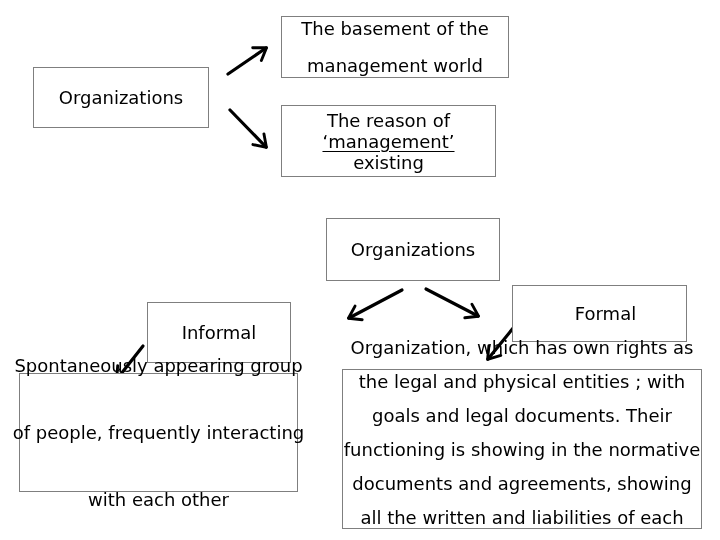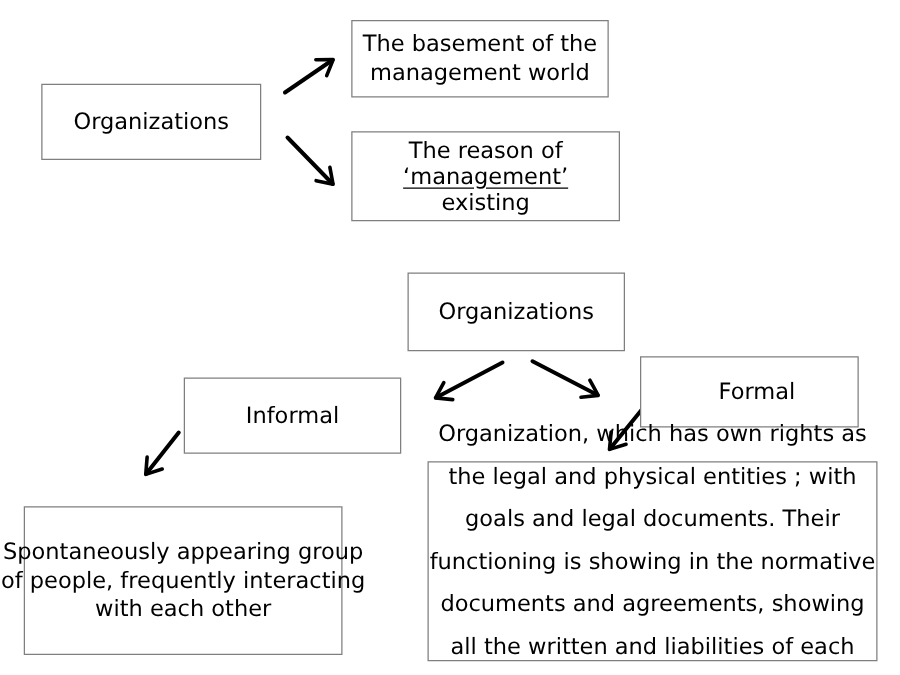--- a/index.html
+++ b/index.html
@@ -20,26 +20,26 @@
     display: flex;
     flex-direction: column;
     align-items: center;
     justify-content: center;
     text-align: center;
     font-size: 18px;
     line-height: 23px;
   }
   .box .line { white-space: nowrap; }
   .b-org-top   { left: 33px;  top: 67px;  width: 176px; height: 61px; }
-  .b-basement  { left: 281px; top: 16px;  width: 206px; height: 62px; }
+  .b-basement  { left: 281px; top: 16px;  width: 228px; height: 62px; justify-content: space-between; }
   .b-reason    { left: 281px; top: 105px; width: 215px; height: 72px; line-height: 21px; }
   .b-org-mid   { left: 326px; top: 218px; width: 174px; height: 63px; }
-  .b-informal  { left: 147px; top: 302px; width: 174px; height: 61px; }
+  .b-informal  { left: 147px; top: 302px; width: 144px; height: 61px; }
   .b-formal    { left: 512px; top: 285px; width: 175px; height: 57px; padding-left: 12px; }
-  .b-spont     { left: 19px;  top: 405px; width: 255px; height: 119px; }
+  .b-spont     { left: 19px;  top: 373px; width: 279px; height: 119px; gap: 44px; }
   .b-desc      { left: 342px; top: 369px; width: 360px; height: 160px; gap: 11px; }
   .underlined { text-decoration: underline; text-underline-offset: 3px; text-align: right; }
   #arrow-layer {
     position: absolute;
     left: 0; top: 0;
     width: 720px; height: 540px;
     pointer-events: none;
   }
   #arrow-layer path.shaft {
     fill: none;

